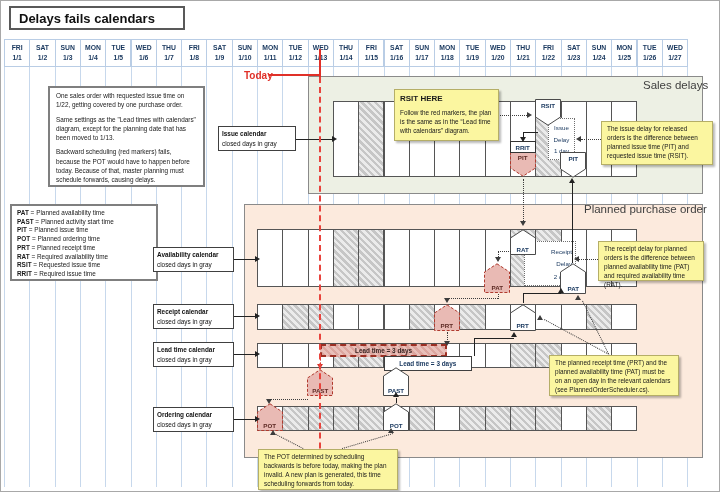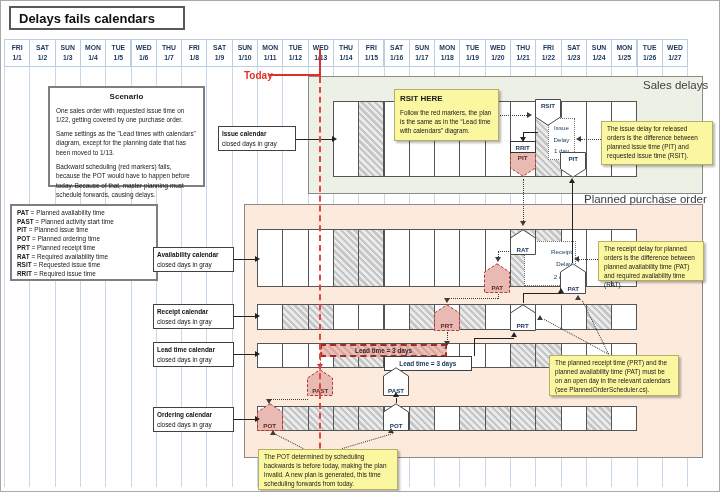--- a/index.html
+++ b/index.html
@@ -57,21 +57,20 @@
         padding:3px 5px;font-size:6.4px;line-height:1.4;color:#1a1a1a;}
   .note .note-title{font-weight:bold;font-size:8px;margin-bottom:5px;}
 </style>
 </head>
 <body>
 
 <div id="stage">
   <div class="abs" id="title-box">Delays fails calendars</div>
 
   <div class="abs panel" id="scenario-box">
-    <h3>Scenario</h3>
     <p>One sales order with requested issue time on 1/22, getting covered by one purchase order.</p>
     <p>Same settings as the "Lead times with calendars" diagram, except for the planning date that has been moved to 1/13.</p>
     <p>Backward scheduling (red markers) fails, because the POT would have to happen before today. Because of that, master planning must schedule forwards, causing delays.</p>
   </div>
 
   <div class="abs panel" id="legend-box">
       <div class="legend-line"><b>PAT</b> = <span>Planned availability time</span></div>
       <div class="legend-line"><b>PAST</b> = <span>Planned activity start time</span></div>
       <div class="legend-line"><b>PIT</b> = <span>Planned issue time</span></div>
       <div class="legend-line"><b>POT</b> = <span>Planned ordering time</span></div>
@@ -212,21 +211,21 @@
       <span>TUE</span>
       <span>1/26</span>
     </div>
     <div class="abs hcell" style="left: 660.8px; top: 38px; width: 26.3px; height: 28px;">
       <span>WED</span>
       <span>1/27</span>
     </div>
     <div class="abs band" id="band-sales" style="left: 306.5px; top: 75px; width: 395.5px; height: 118px;"></div>
     <div class="abs band" id="band-ppo" style="left: 243px; top: 203px; width: 459px; height: 254px;"></div>
     <div class="abs band-title" style="left: 642px; top: 78px;">Sales delays</div>
-    <div class="abs band-title" style="left: 583px; top: 192px;">Planned purchase order</div>
+    <div class="abs band-title" style="left: 583px; top: 202px;">Planned purchase order</div>
     <div class="abs cell" style="left: 331.9px; top: 100px; width: 26.3px; height: 76px;"></div>
     <div class="abs cell closed" style="left: 357.2px; top: 100px; width: 26.3px; height: 76px;"></div>
     <div class="abs cell" style="left: 382.5px; top: 100px; width: 26.3px; height: 76px;"></div>
     <div class="abs cell" style="left: 407.8px; top: 100px; width: 26.3px; height: 76px;"></div>
     <div class="abs cell" style="left: 433.1px; top: 100px; width: 26.3px; height: 76px;"></div>
     <div class="abs cell" style="left: 458.4px; top: 100px; width: 26.3px; height: 76px;"></div>
     <div class="abs cell" style="left: 483.7px; top: 100px; width: 26.3px; height: 76px;"></div>
     <div class="abs cell" style="left: 509px; top: 100px; width: 26.3px; height: 76px;"></div>
     <div class="abs cell closed" style="left: 534.3px; top: 100px; width: 26.3px; height: 76px;"></div>
     <div class="abs cell" style="left: 559.6px; top: 100px; width: 26.3px; height: 76px;"></div>

